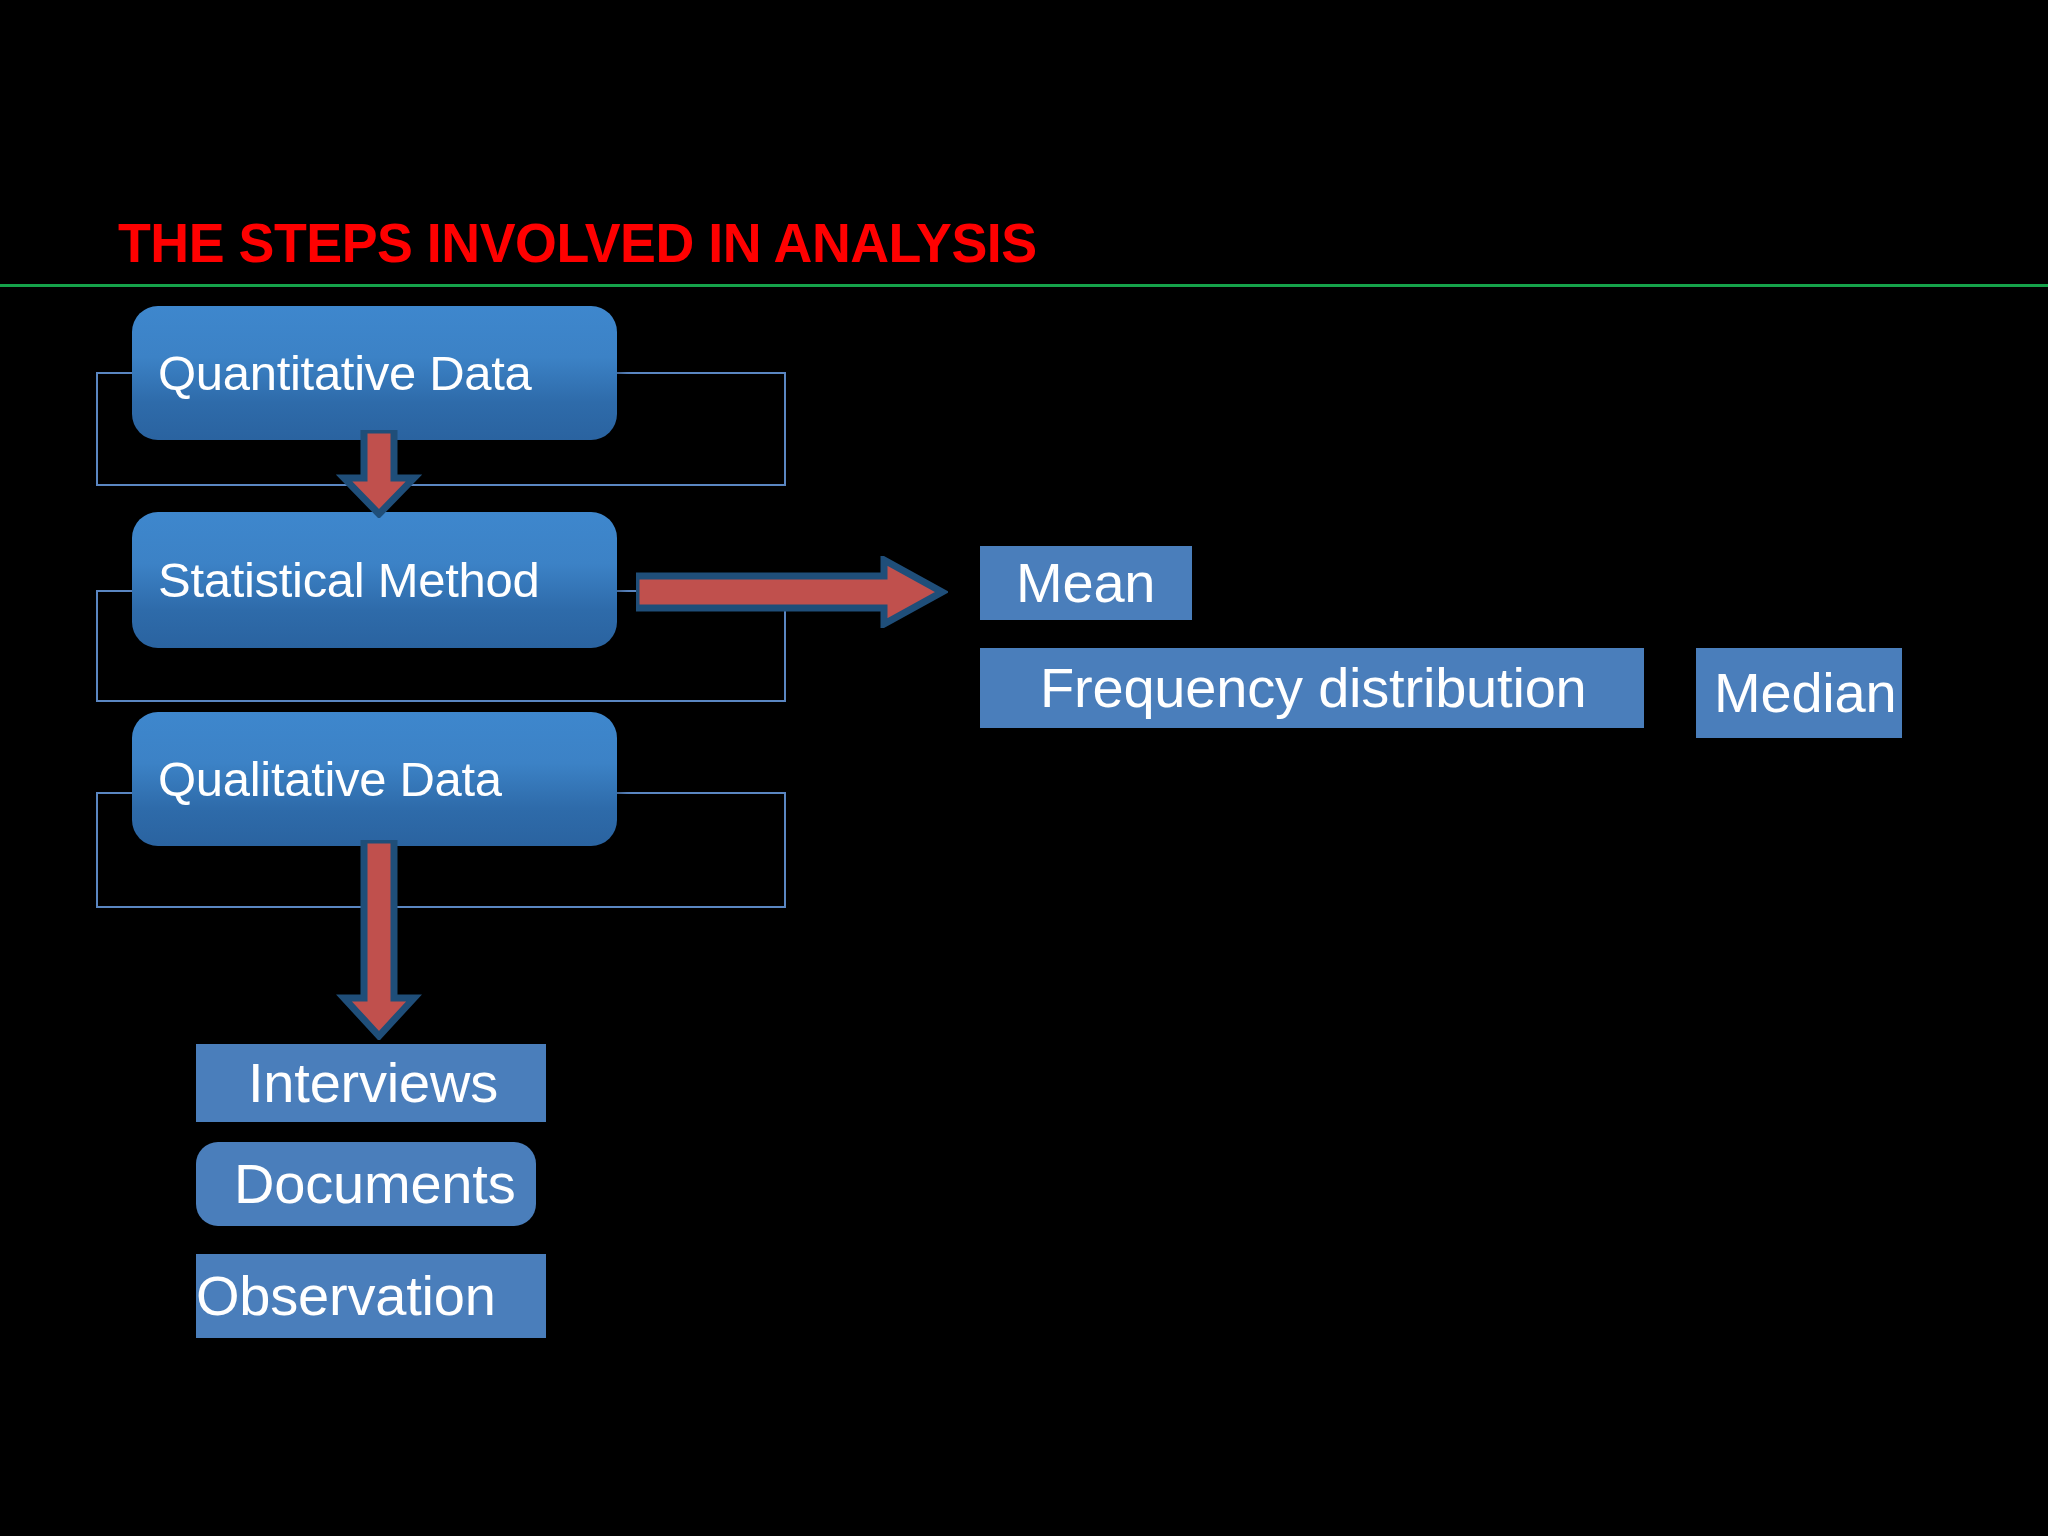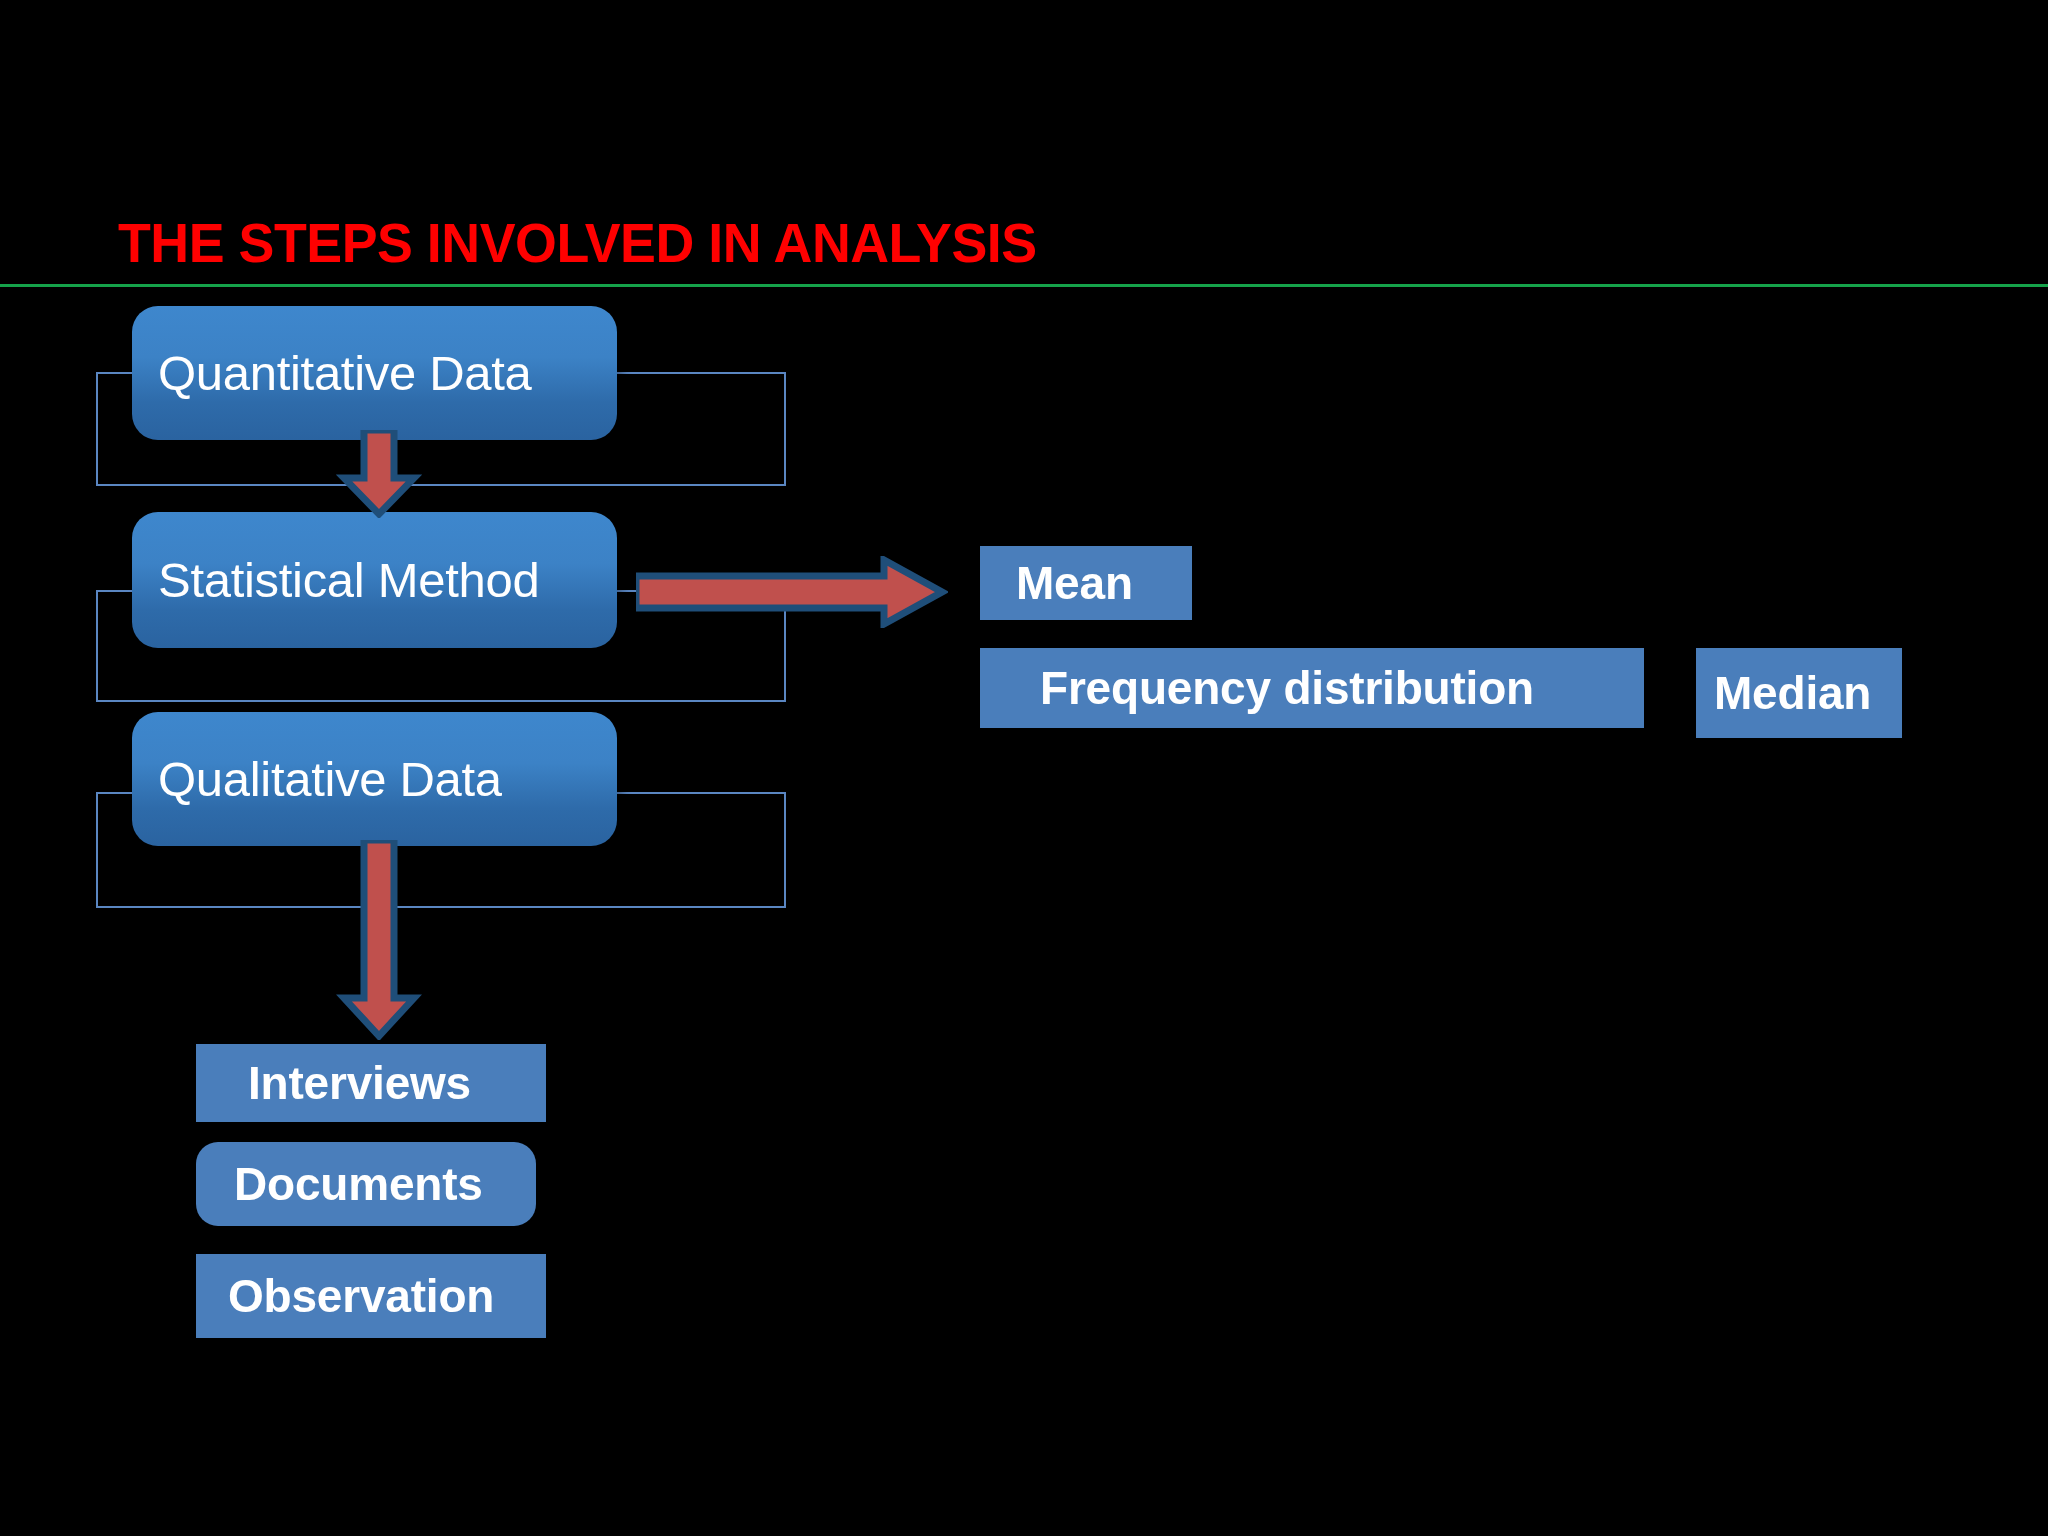--- a/index.html
+++ b/index.html
@@ -73,22 +73,22 @@
   
   .flat-box {
     position: absolute;
     background: #4A7EBB;
     display: flex;
     align-items: center;
     box-sizing: border-box;
   }
   .flat-box span {
     color: #ffffff;
-    font-size: 46px;
-    font-weight: 700;
+    font-size: 56px;
+    font-weight: 400;
     white-space: nowrap;
     line-height: 1;
     font-family: "Liberation Sans", sans-serif;
     letter-spacing: -0.2px;
   }
 
   
   .arrow-svg {
     position: absolute;
   }
@@ -150,17 +150,17 @@
 
 
   <div class="flat-box" style="left:196px; top:1044px; width:350px; height:78px; padding-left:52px;">
     <span>Interviews</span>
   </div>
 
   <div class="flat-box" style="left:196px; top:1142px; width:340px; height:84px; padding-left:38px;border-radius:22px;">
     <span>Documents</span>
   </div>
 
-  <div class="flat-box" style="left:196px; top:1254px; width:350px; height:84px; padding-left:32px;">
+  <div class="flat-box" style="left:196px; top:1254px; width:350px; height:84px; ">
     <span>Observation</span>
   </div>
 
 </div>
 
 </body></html>

